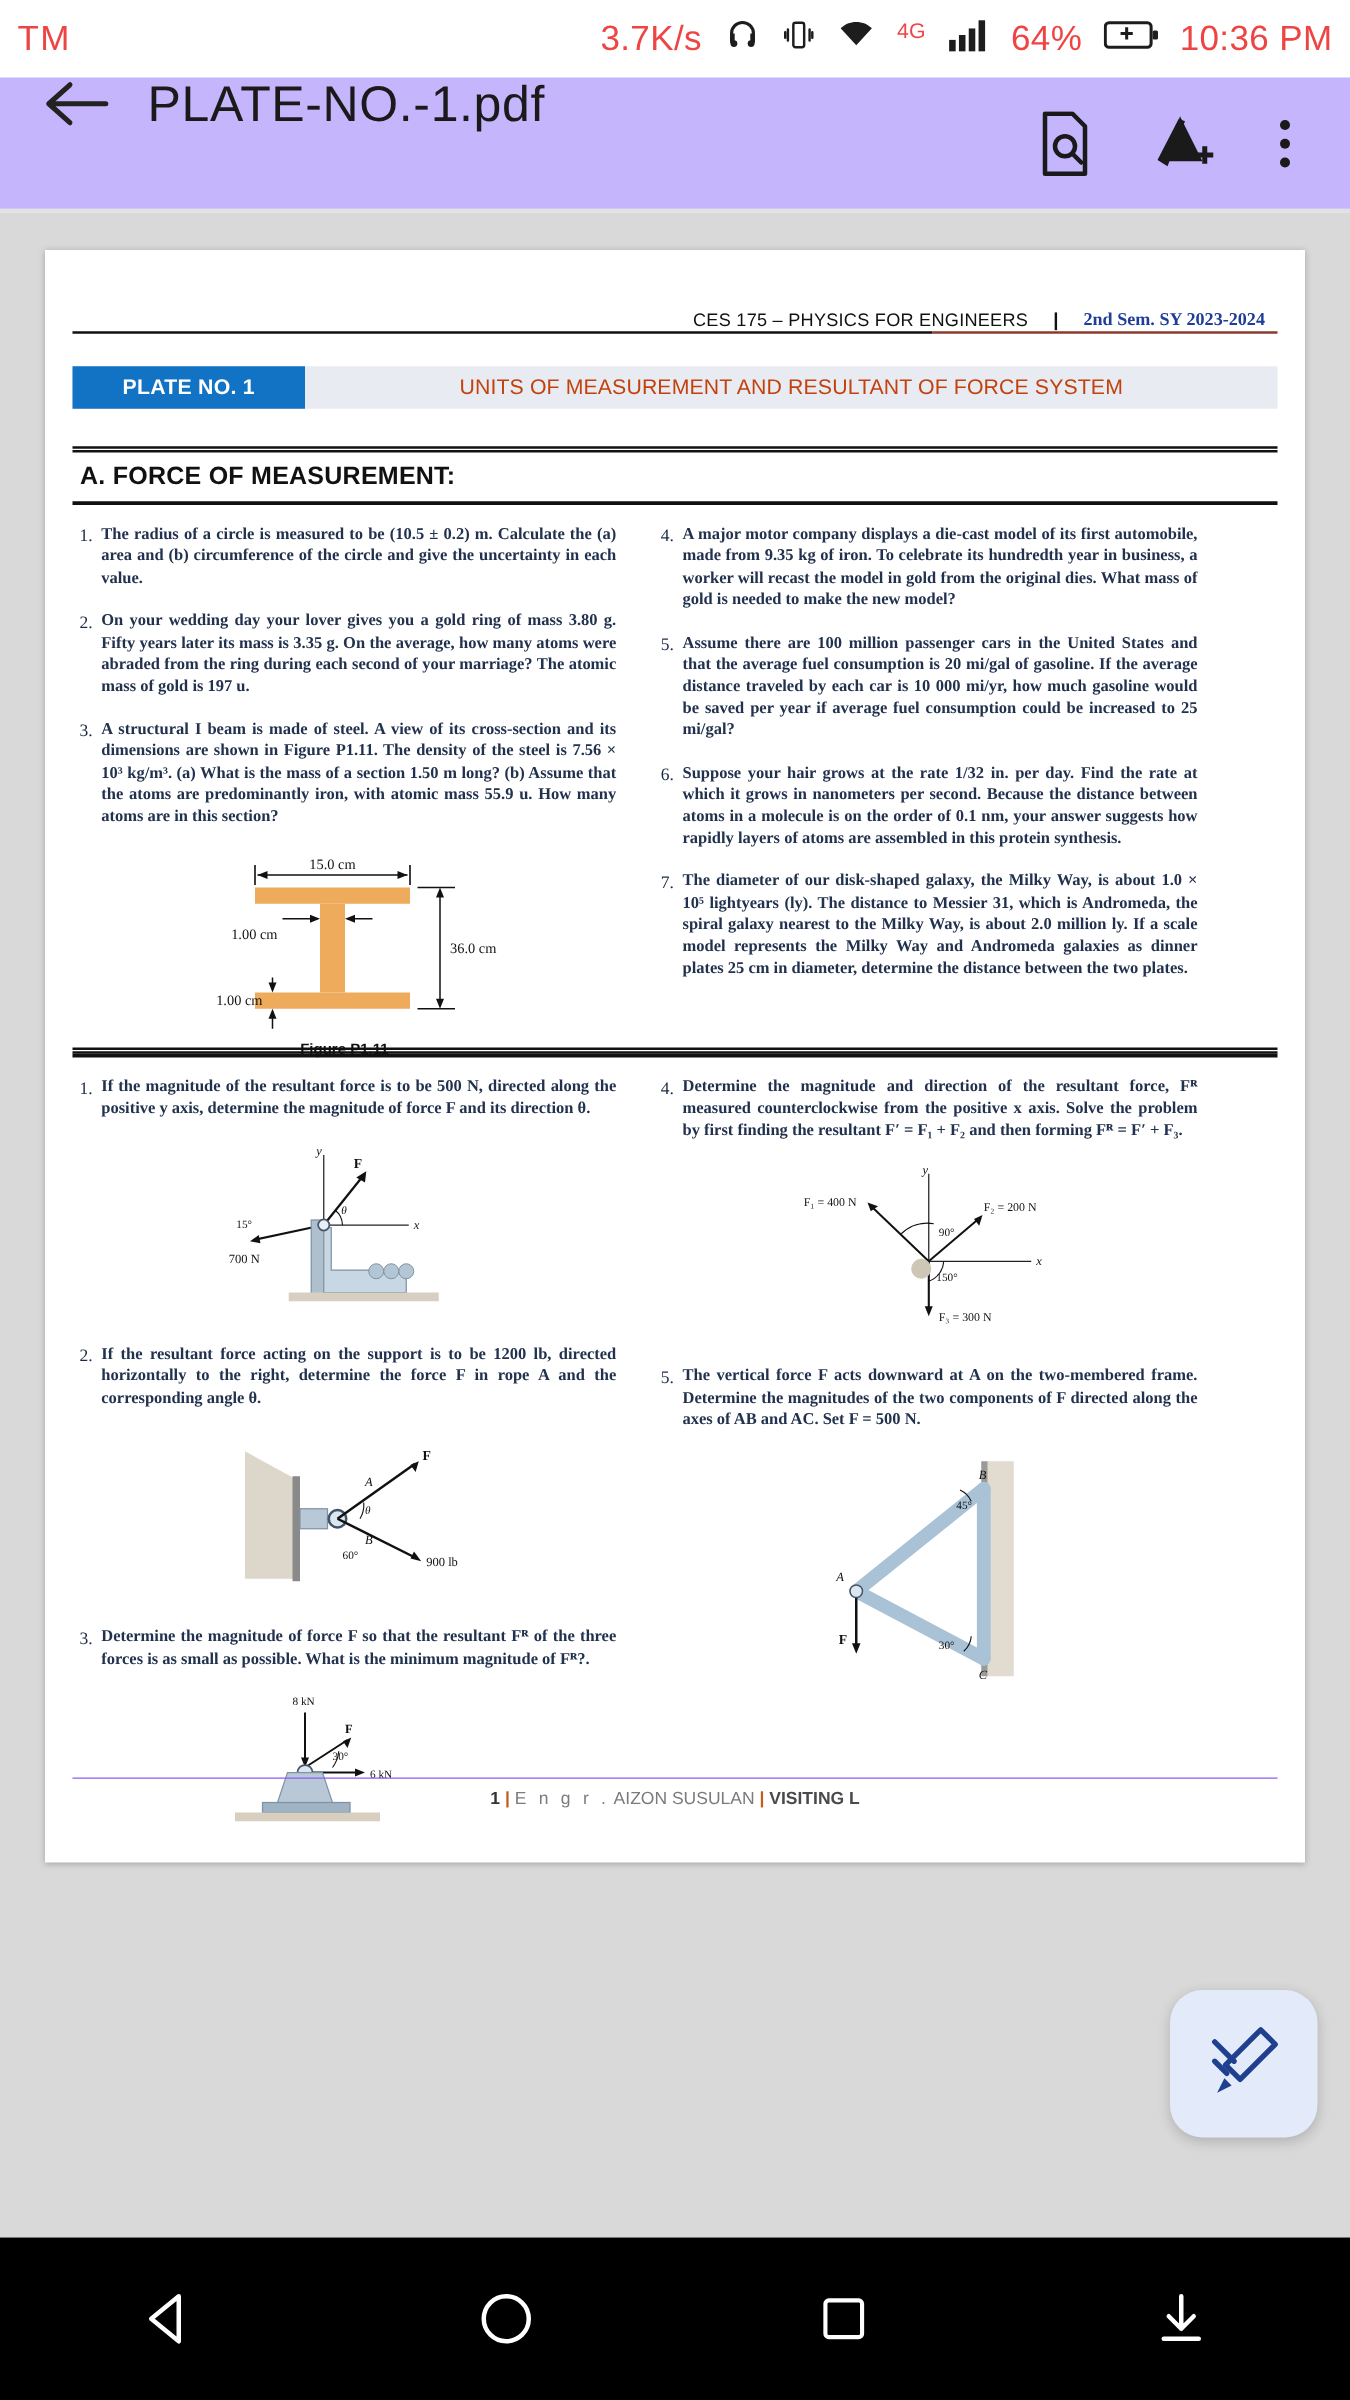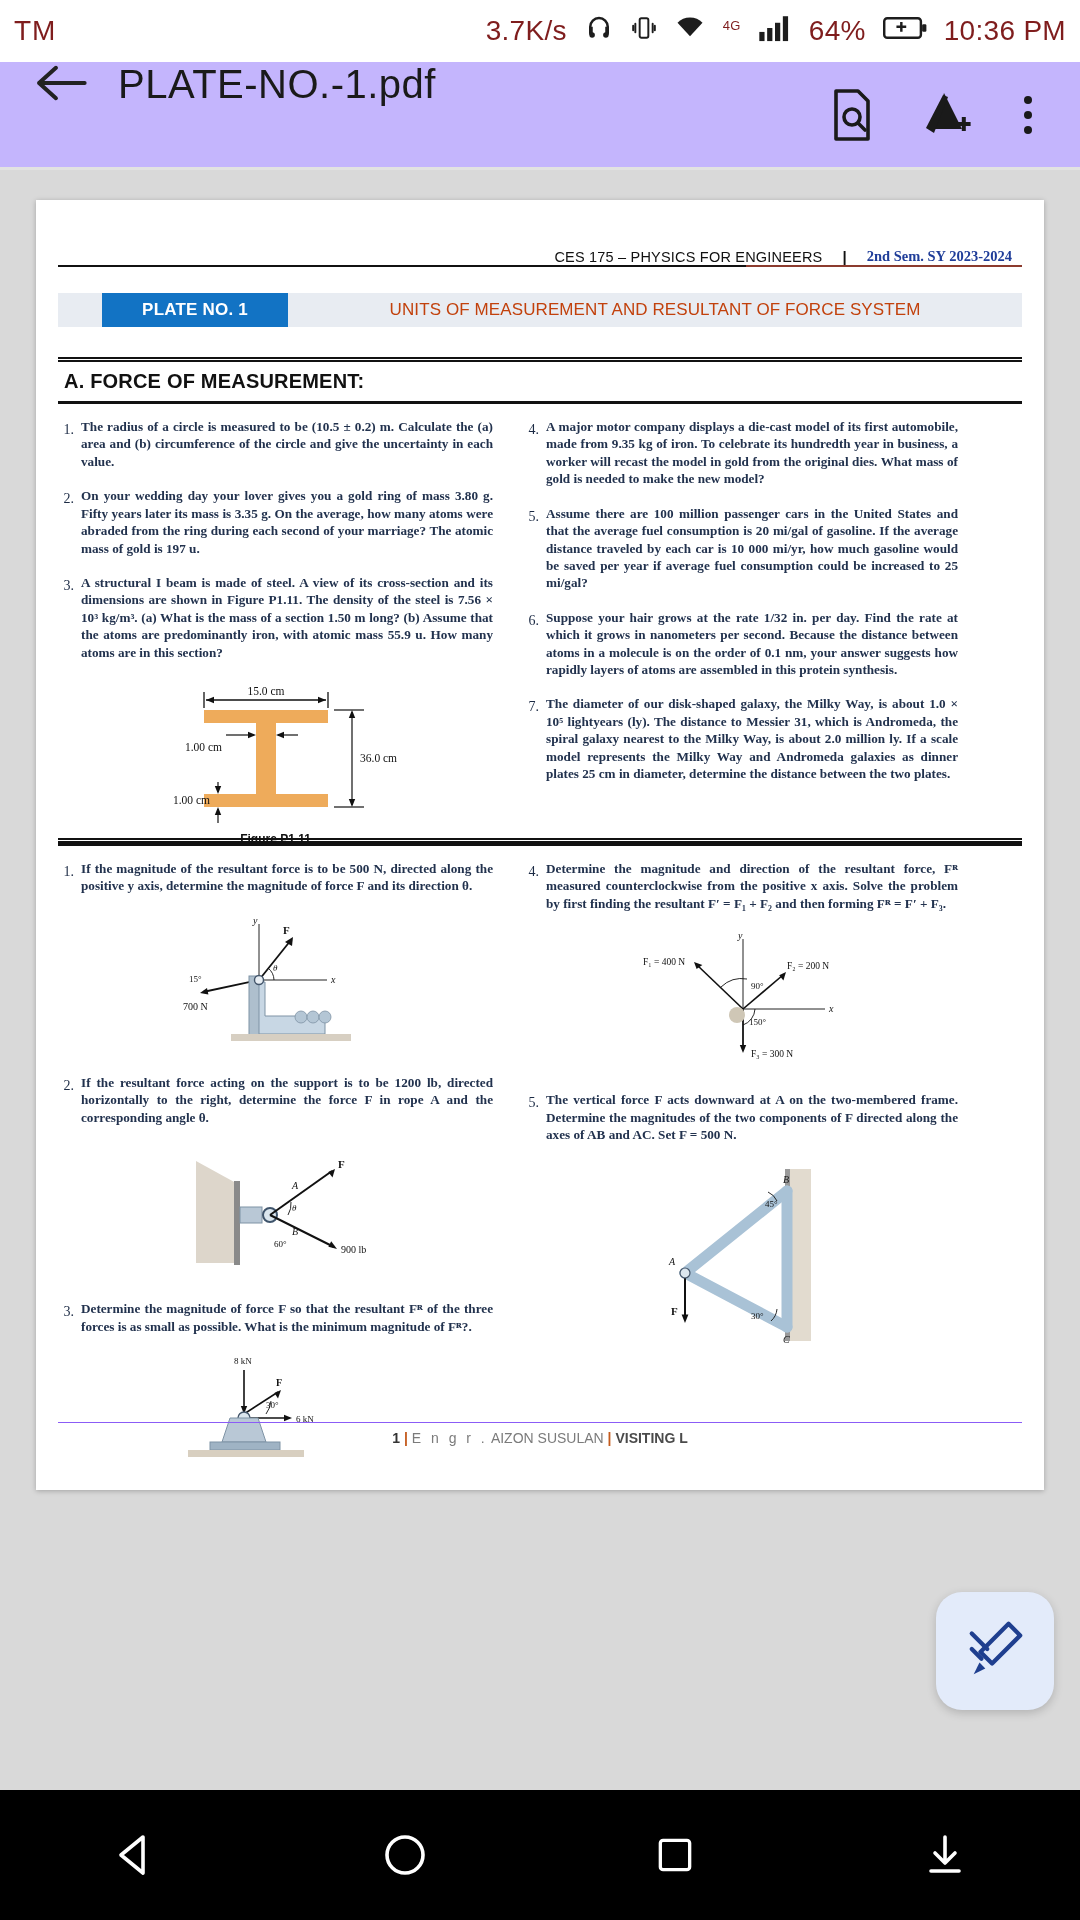--- a/index.html
+++ b/index.html
@@ -3,21 +3,21 @@
 <meta charset="utf-8">
 <style>
   * { margin:0; padding:0; box-sizing:border-box; }
   html,body { width:1080px; height:1920px; background:#ffffff; }
   body { font-family:"Liberation Sans", sans-serif; overflow:hidden; position:relative; }
 
   
   .statusbar{
     height:62px; width:100%; background:#ffffff;
     display:flex; align-items:center; padding:0 14px;
-    font-size:27px; color:#7f1d1d; letter-spacing:.3px;
+    font-size:27px; color:#ef4444; letter-spacing:.3px;
   }
   .statusbar .carrier{ font-size:28px; letter-spacing:1px; }
   .statusbar .sb-right{ margin-left:auto; display:flex; align-items:center; gap:17px;justify-content:space-between; }
   .sb-right .txt{ font-size:28px; white-space:nowrap;}
   .sb-ico{ display:inline-block; vertical-align:middle; }
 
   
   .appbar{
     height:105px; background:#c4b5fd; display:flex; 
     padding:0 34px; position:relative;
@@ -57,21 +57,21 @@
   .vbar{ color:#111; font-weight:bold; font-size:15px; padding:0 6px;}
   .sem{ font-family:"Liberation Serif", serif; font-weight:bold; font-size:14.5px; color:#1f3d99;}
   .rule-split{ display:flex; }
   .rule-split .l{ flex:1 1 auto; border-top:2px solid #111;}
   .rule-split .r{ width:276px; border-top:2px solid #8c3b2e;}
 
   
   .plate-banner{ display:flex; margin-top:26px; height:34px; background:#e8ecf2; }
   .plate-tag{
     background:#1273c4; color:#fff; font-weight:bold; font-size:17px;
-    display:flex; align-items:center; justify-content:center; width:186px; letter-spacing:.2px;margin-left:44px;
+    display:flex; align-items:center; justify-content:center; width:186px; letter-spacing:.2px;
   }
   .plate-title{
     flex:1; display:flex; align-items:center; justify-content:center;
     font-weight:normal; font-size:17px; color:#c2410c; letter-spacing:.1px;
   }
 
   
   .sec{ margin-top:30px; }
   .sec .top-dbl{ border-top:2px solid #111; border-bottom:2px solid #111; height:5px; }
   .sec h2{
@@ -150,21 +150,21 @@
           <rect x="8" y="3" width="8" height="18" rx="1.6" fill="none" stroke="#1d1d1d" stroke-width="1.8"></rect>
           <path d="M4 8v8M2 10v4M20 8v8M22 10v4" stroke="#1d1d1d" stroke-width="1.8" stroke-linecap="round"></path>
         </svg>
     </span>
     <span class="sb-ico">
       <svg width="32" height="30" viewBox="0 0 24 24">
           <path d="M12 18.5l-10-10.8C4.6 5 8.1 3.6 12 3.6s7.4 1.4 10 4.1z" fill="#1d1d1d"></path>
         </svg>
     </span>
     <span class="sb-ico">
-      <span style="font-size:13px; vertical-align:super;">4G</span>
+      <span style="font-size:17px; vertical-align:super;">4G</span>
     </span>
     <span class="sb-ico">
       <svg width="34" height="30" viewBox="0 0 26 20">
           <rect x="1" y="13" width="4" height="7" fill="#1d1d1d"></rect>
           <rect x="7" y="10" width="4" height="10" fill="#1d1d1d"></rect>
           <rect x="13" y="6" width="4" height="14" fill="#1d1d1d"></rect>
           <rect x="19" y="1" width="4" height="19" fill="#1d1d1d"></rect>
         </svg>
     </span>
     <span class="txt">64%</span>

